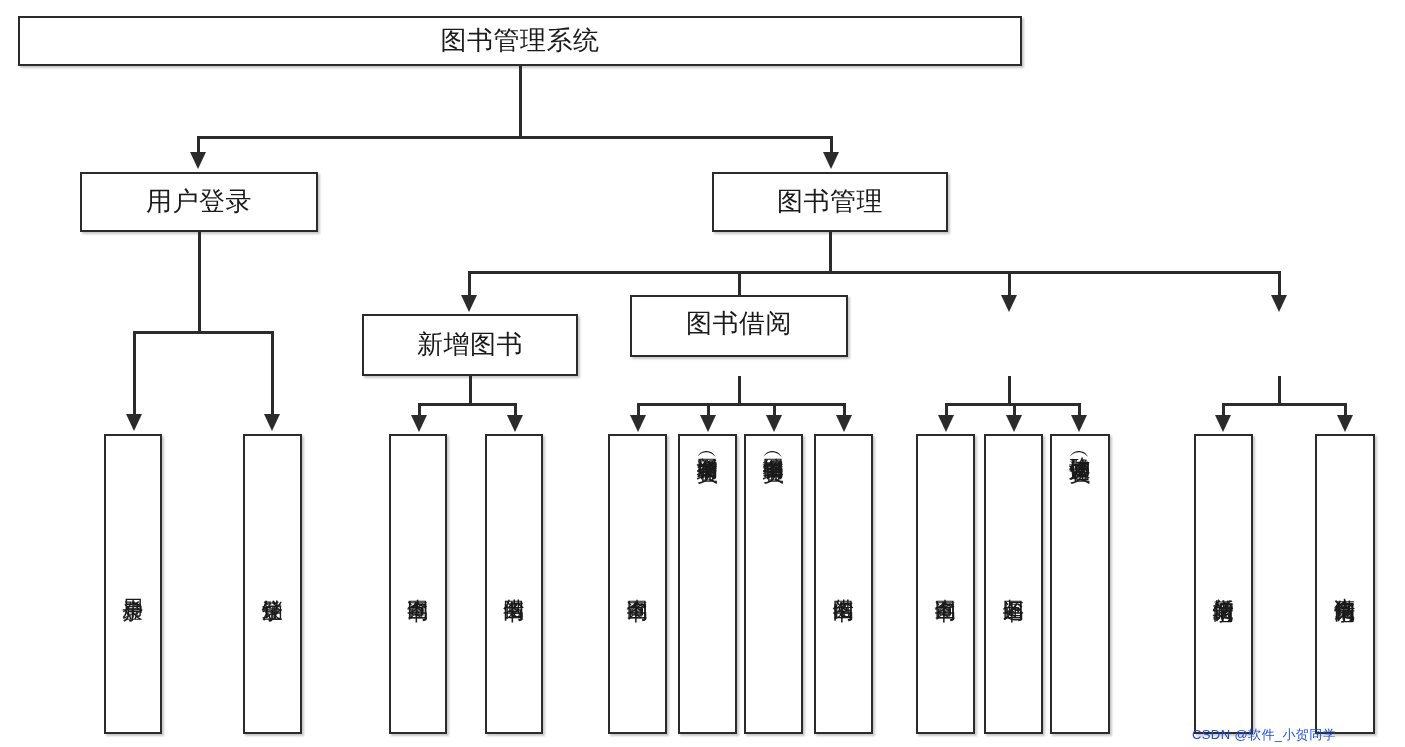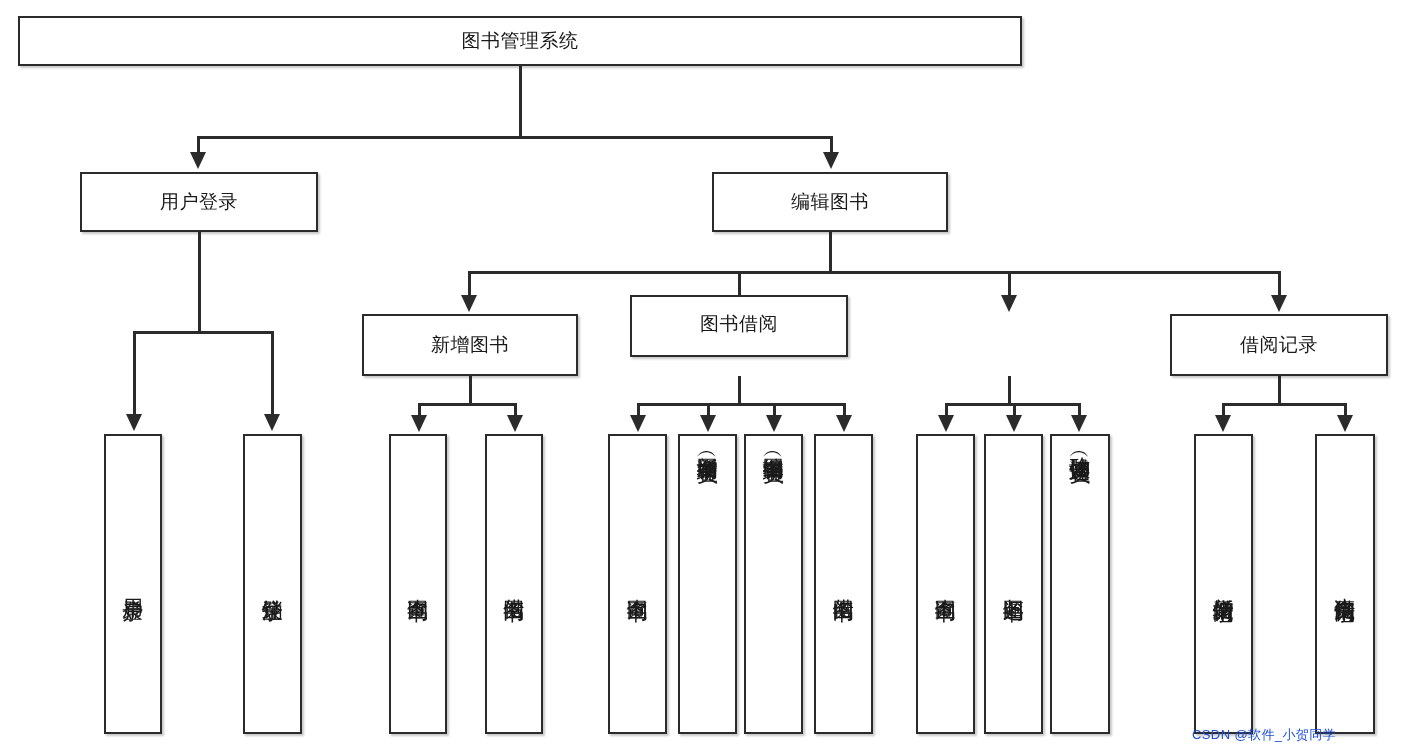--- a/index.html
+++ b/index.html
@@ -23,21 +23,21 @@
     position: absolute;
     box-sizing: border-box;
     background: #ffffff;
     border: 2.5px solid #2b2b2b;
     box-shadow: 2px 2px 2px rgba(0,0,0,0.22);
     display: flex;
     align-items: center;
     justify-content: center;
   }
   .node .label {
-    font-size: 19px;
+    font-size: 26px;
     line-height: 1.15;
     color: #1a1a1a;
     letter-spacing: 0.5px;
     white-space: nowrap;
   }
   
   .node.vert {
     align-items: center;
     justify-content: center;
   }
@@ -97,21 +97,21 @@
   <div class="edge h" style="left:197px; top:136px; width:635px;"></div>
   <div class="edge v" style="left:197px; top:136px; height:18px;"></div>
   <div class="arrow" style="left:190px; top:152px;"></div>
   <div class="edge v" style="left:830px; top:136px; height:18px;"></div>
   <div class="arrow" style="left:823px; top:152px;"></div>
 
   <div class="node" id="l2-0" style="left: 80px; top: 172px; width: 238px; height: 60px;">
     <span class="label">用户登录</span>
   </div>
   <div class="node" id="l2-1" style="left: 712px; top: 172px; width: 236px; height: 60px;">
-    <span class="label">编辑图书</span>
+    <span class="label">图书管理</span>
   </div>
 
   <div class="edge v" style="left:198px; top:232px; height:101px;"></div>
   <div class="edge h" style="left:133px; top:331px; width:140px;"></div>
   <div class="edge v" style="left:133px; top:331px; height:85px;"></div>
   <div class="arrow" style="left:126px; top:414px;"></div>
   <div class="edge v" style="left:271px; top:331px; height:85px;"></div>
   <div class="arrow" style="left:264px; top:414px;"></div>
 
   <div class="edge v" style="left:829px; top:232px; height:42px;"></div>
@@ -124,23 +124,20 @@
   <div class="arrow" style="left:1001px; top:295px;"></div>
   <div class="edge v" style="left:1278px; top:271px; height:26px;"></div>
   <div class="arrow" style="left:1271px; top:295px;"></div>
 
   <div class="node" id="l3-0" style="left: 362px; top: 314px; width: 216px; height: 62px;">
     <span class="label">新增图书</span>
   </div>
   <div class="node" id="l3-1" style="left: 630px; top: 295px; width: 218px; height: 62px; font-family: Liberation Mono, monospace;">
     <span class="label">图书借阅</span>
   </div>
-  <div class="node" id="l3-3" style="left: 1170px; top: 314px; width: 218px; height: 62px;">
-    <span class="label">借阅记录</span>
-  </div>
 
   <div class="edge v" style="left:469px; top:376px; height:29px;"></div>
   <div class="edge h" style="left:418px; top:403px; width:98px;"></div>
   <div class="edge v" style="left:418px; top:403px; height:14px;"></div>
   <div class="arrow" style="left:411px; top:415px;"></div>
   <div class="edge v" style="left:514px; top:403px; height:14px;"></div>
   <div class="arrow" style="left:507px; top:415px;"></div>
 
   <div class="edge v" style="left:738px; top:376px; height:29px;"></div>
   <div class="edge h" style="left:637px; top:403px; width:208px;"></div>

